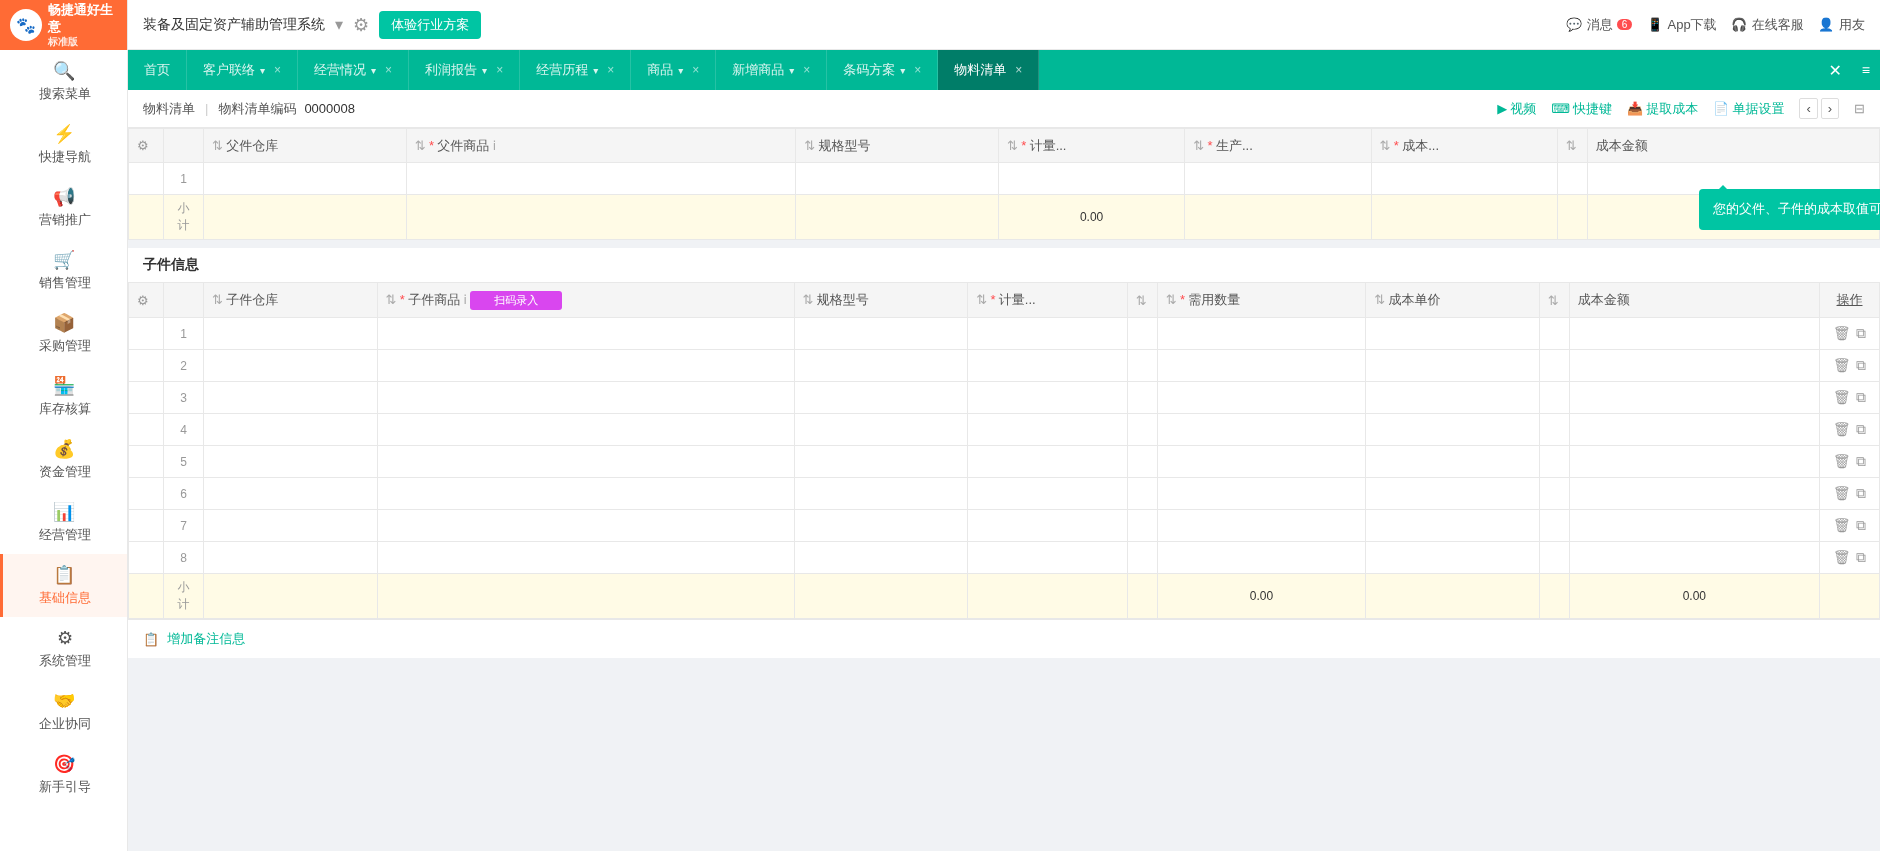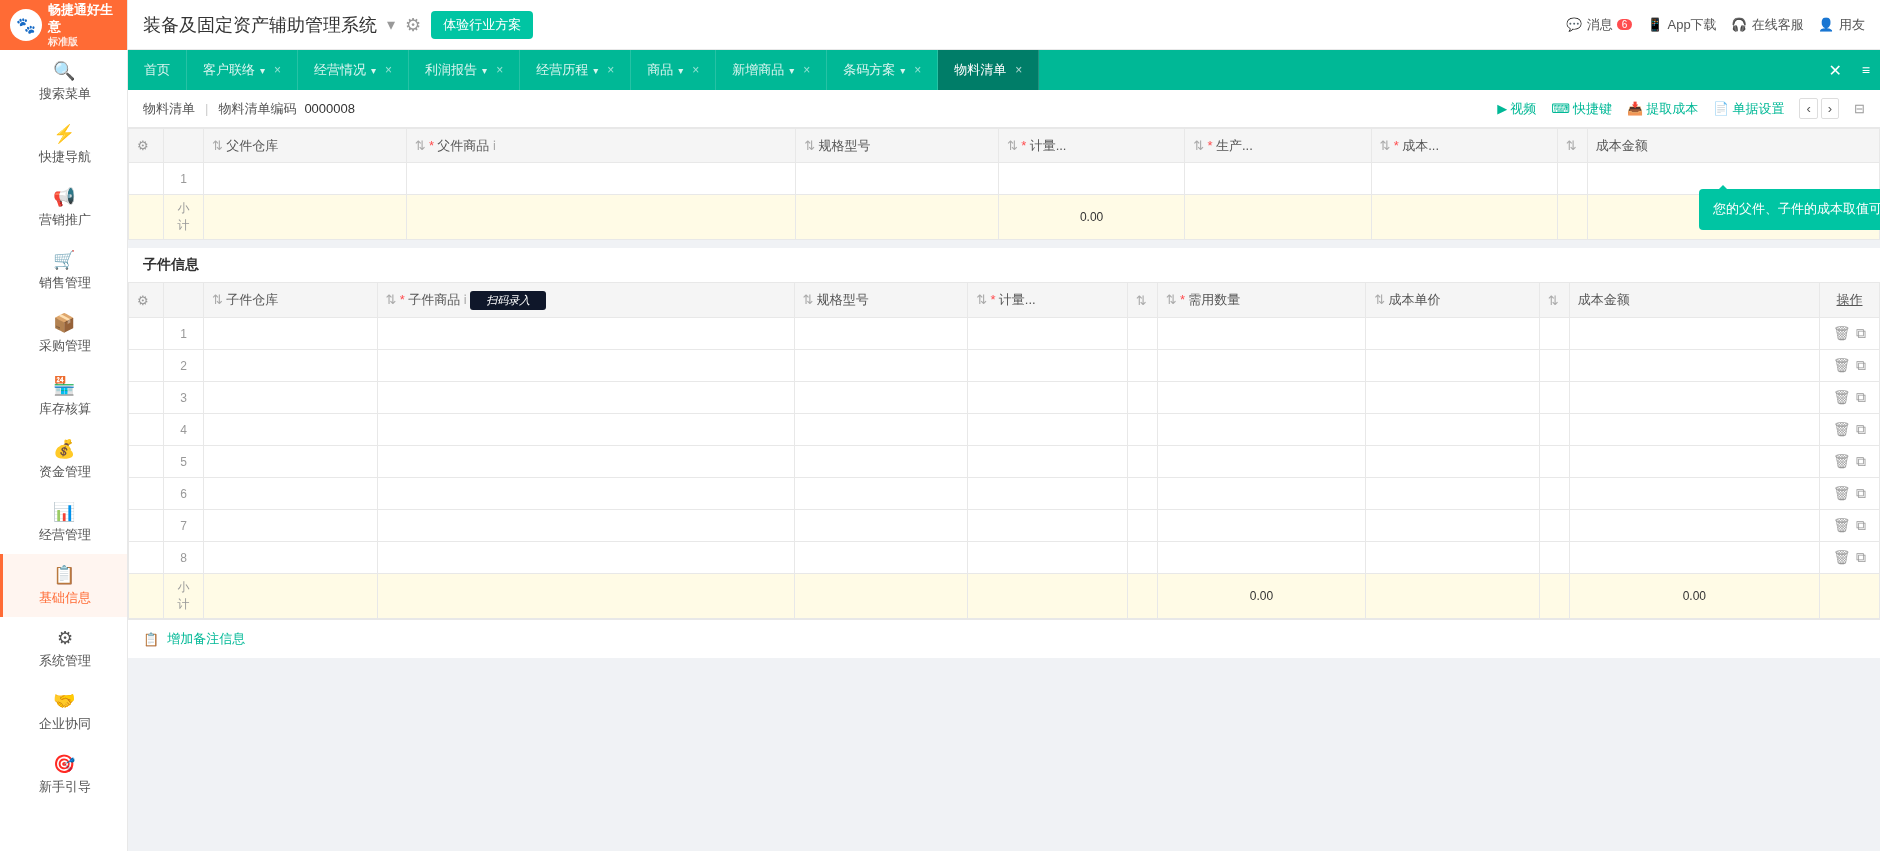--- a/index.html
+++ b/index.html
@@ -58,21 +58,21 @@
     .top-header {
       height: 50px;
       background: #fff;
       display: flex;
       align-items: center;
       padding: 0 15px;
       border-bottom: 1px solid #e8e8e8;
       justify-content: space-between;
     }
     .top-header-left { display: flex; align-items: center; gap: 10px; }
-    .system-title { font-size: 18px; color: #333; font-weight: 500; }
+    .system-title { font-size: 14px; color: #333; font-weight: 500; }
     .header-btn {
       background: #00c5a3;
       color: #fff;
       border: none;
       border-radius: 4px;
       padding: 5px 12px;
       cursor: pointer;
       font-size: 13px;
     }
     .settings-icon { color: #999; font-size: 18px; cursor: pointer; }
@@ -158,28 +158,27 @@
     }
     .subtotal-row td {
       background: #fffbe6 !important;
       font-weight: 500;
     }
     .required { color: #ff4d4f; }
     .col-num { width: 40px; text-align: center; color: #999; }
     .col-settings { width: 35px; text-align: center; }
     .settings-cog { color: #999; cursor: pointer; }
     .scan-btn {
-      background: #0f172a;
+      background: #d946ef;
       color: #fff;
       border: none;
       border-radius: 3px;
-      padding: 2px 16px;
+      padding: 2px 24px;
       font-size: 11px;
       cursor: pointer;
-      font-style: italic;
     }
     .action-icons { display: flex; gap: 5px; justify-content: center; }
     .action-icon { color: #999; cursor: pointer; font-size: 14px; }
     .tooltip-box {
       position: absolute;
       top: 60px;
       right: -20px;
       background: #00c5a3;
       color: #fff;
       padding: 10px 14px;

